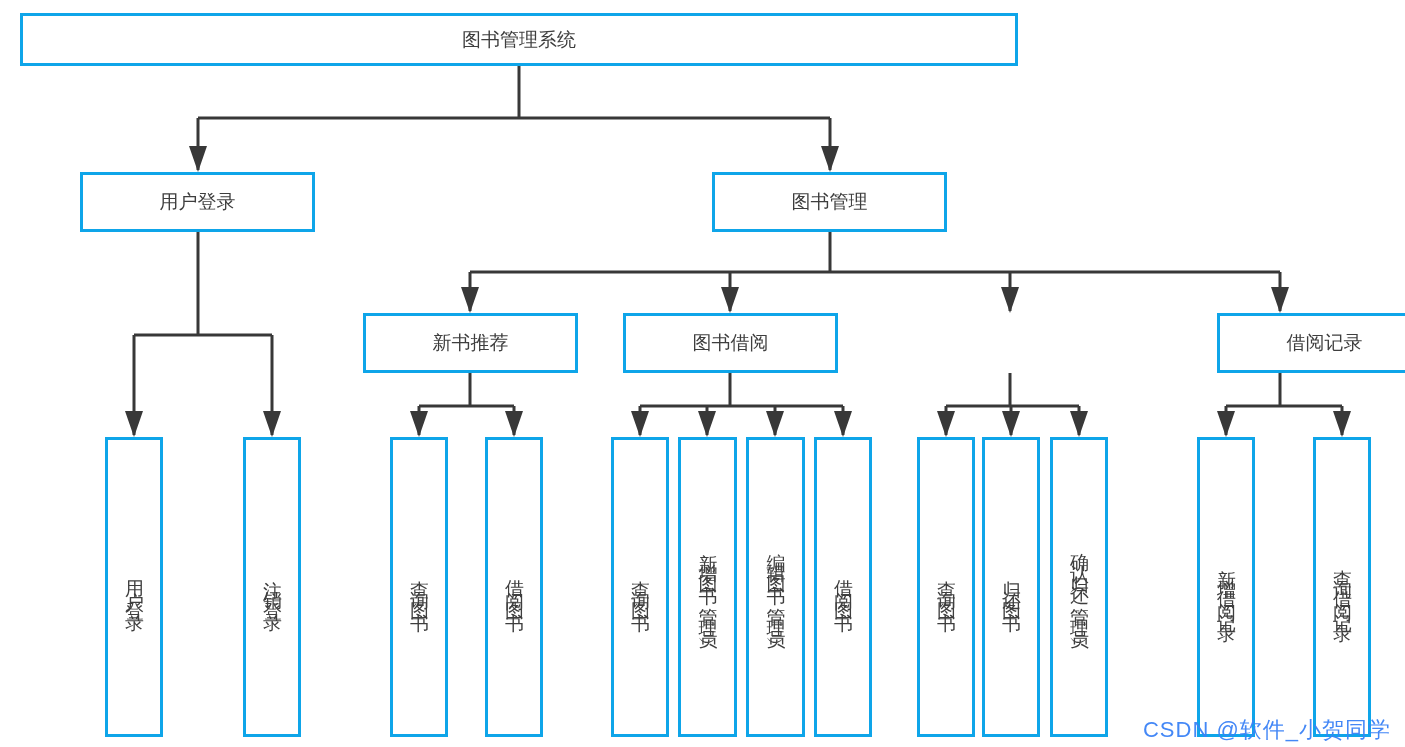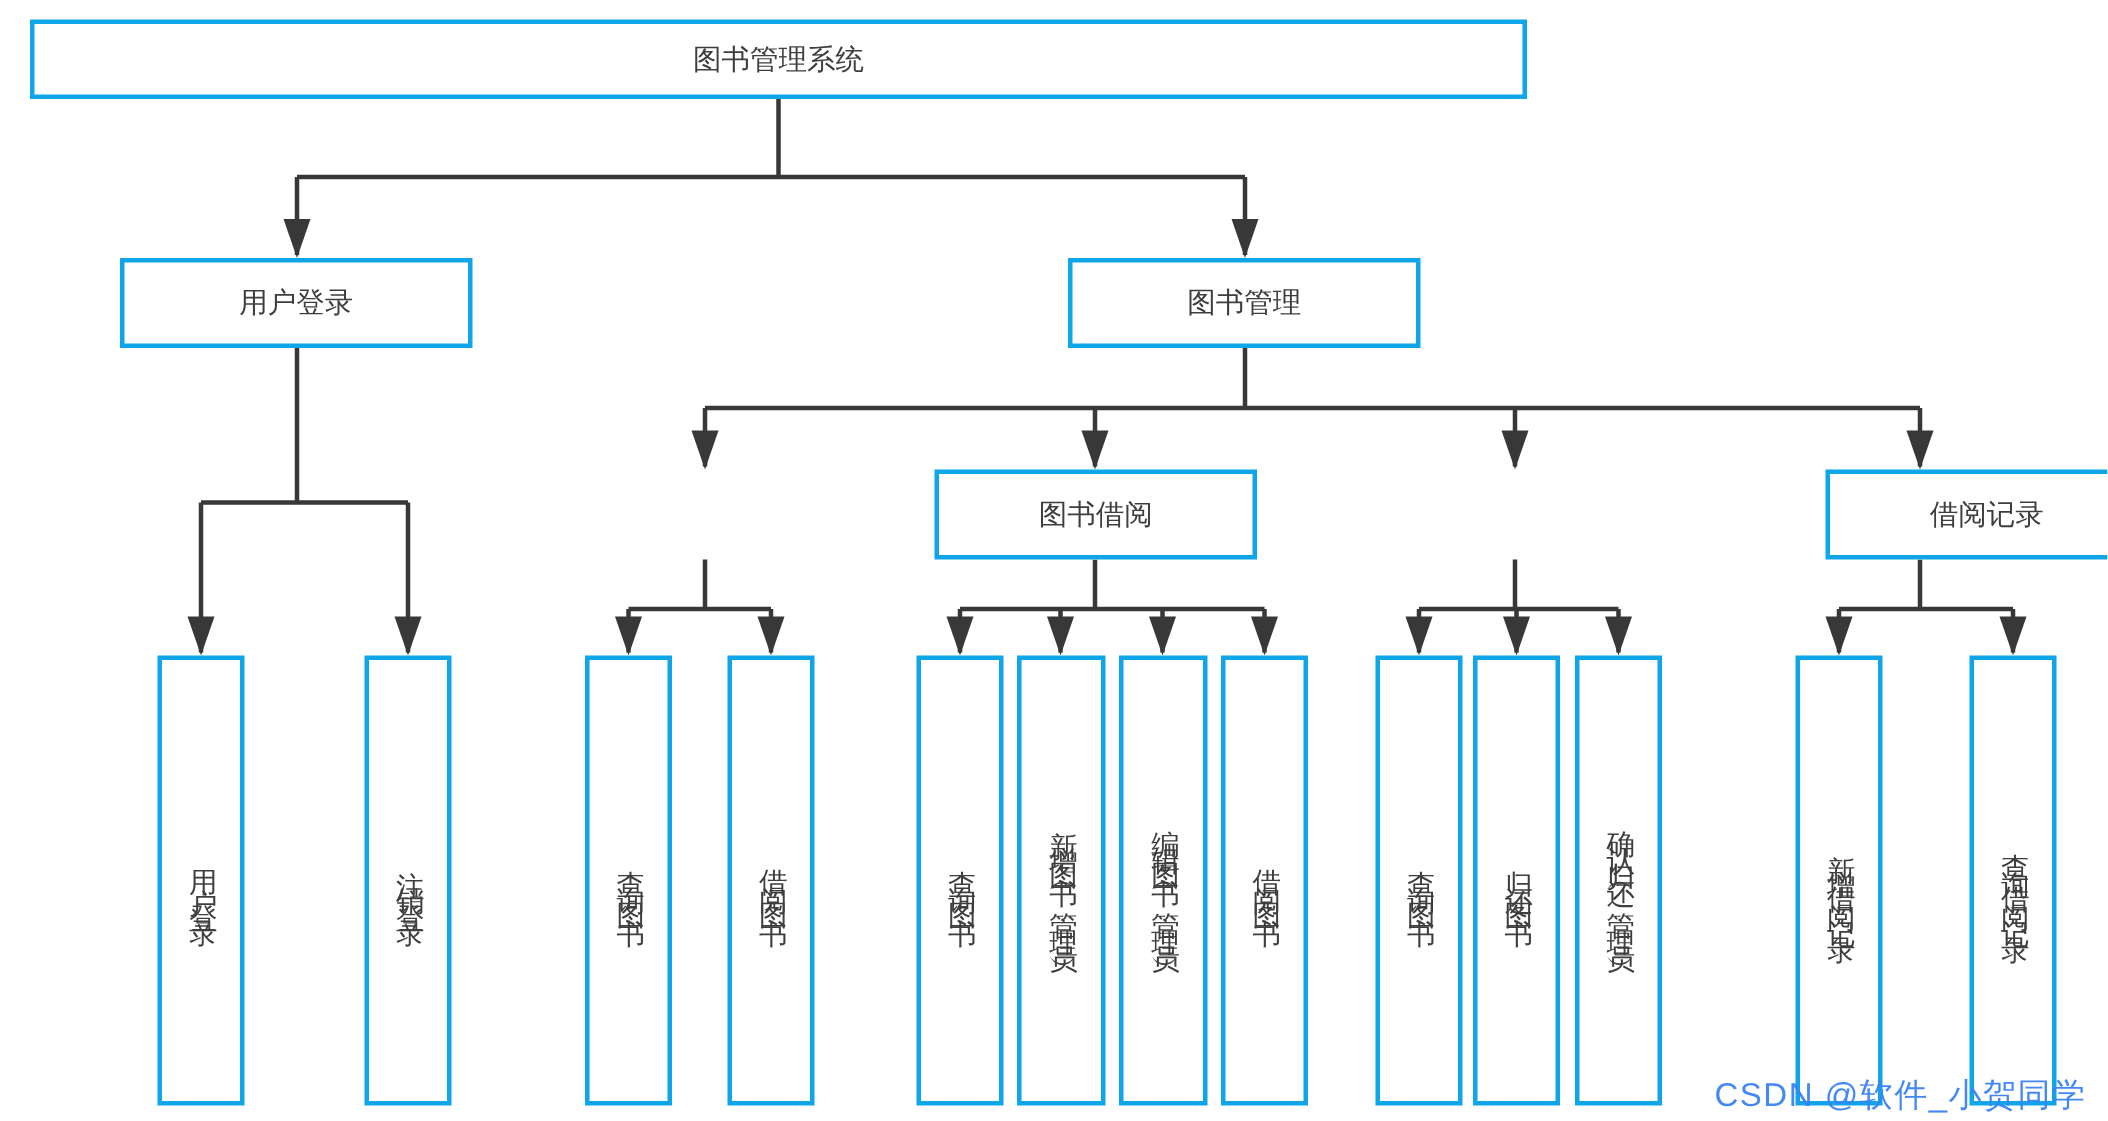--- a/index.html
+++ b/index.html
@@ -96,20 +96,23 @@
     <span>图书管理系统</span>
   </div>
 
   <div class="node" style="left:80px; top:172px; width:235px; height:60px;">
     <span>用户登录</span>
   </div>
   <div class="node" style="left:712px; top:172px; width:235px; height:60px;">
     <span>图书管理</span>
   </div>
 
+  <div class="node" style="left:363px; top:313px; width:215px; height:60px;">
+    <span>新书推荐</span>
+  </div>
   <div class="node" style="left:623px; top:313px; width:215px; height:60px;text-align:center;">
     <span>图书借阅</span>
   </div>
   <div class="node" style="left:1173px; top:313px; width:215px; height:60px;margin-left:44px;">
     <span>借阅记录</span>
   </div>
 
   <div class="node leaf" style="left:105px; top:437px; width:58px; height:300px;">
     <span>用户登录</span>
   </div>

